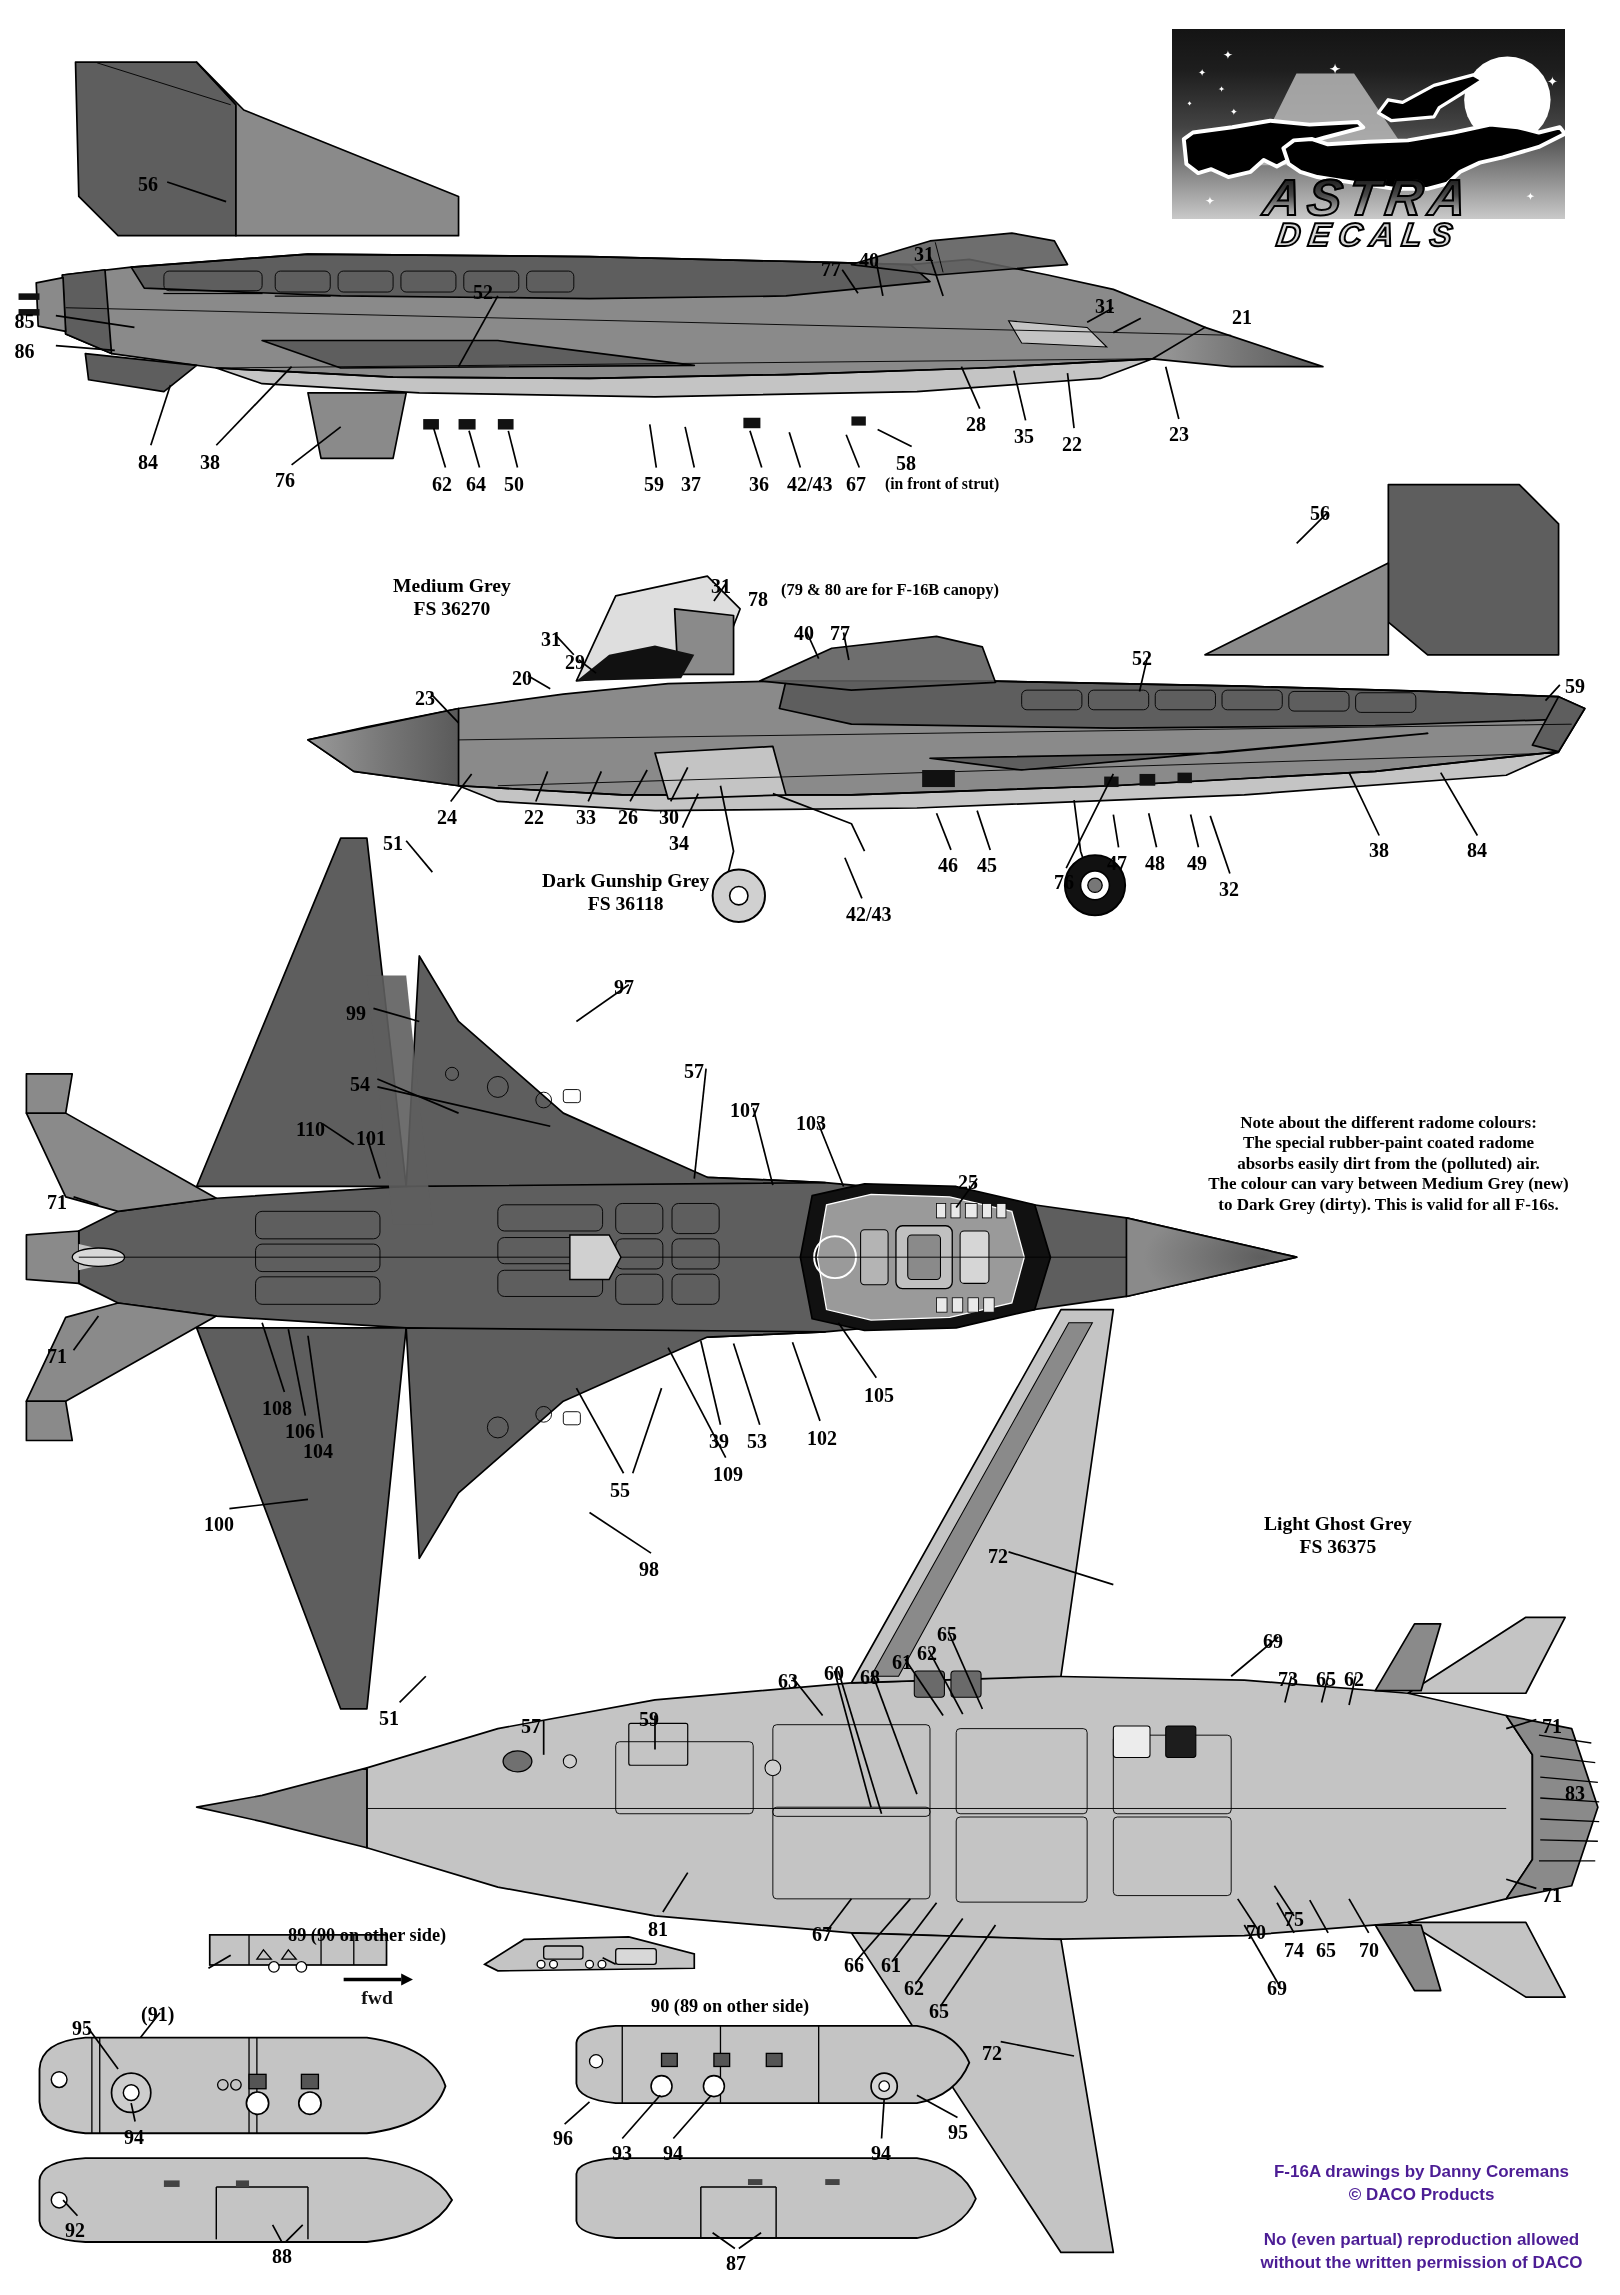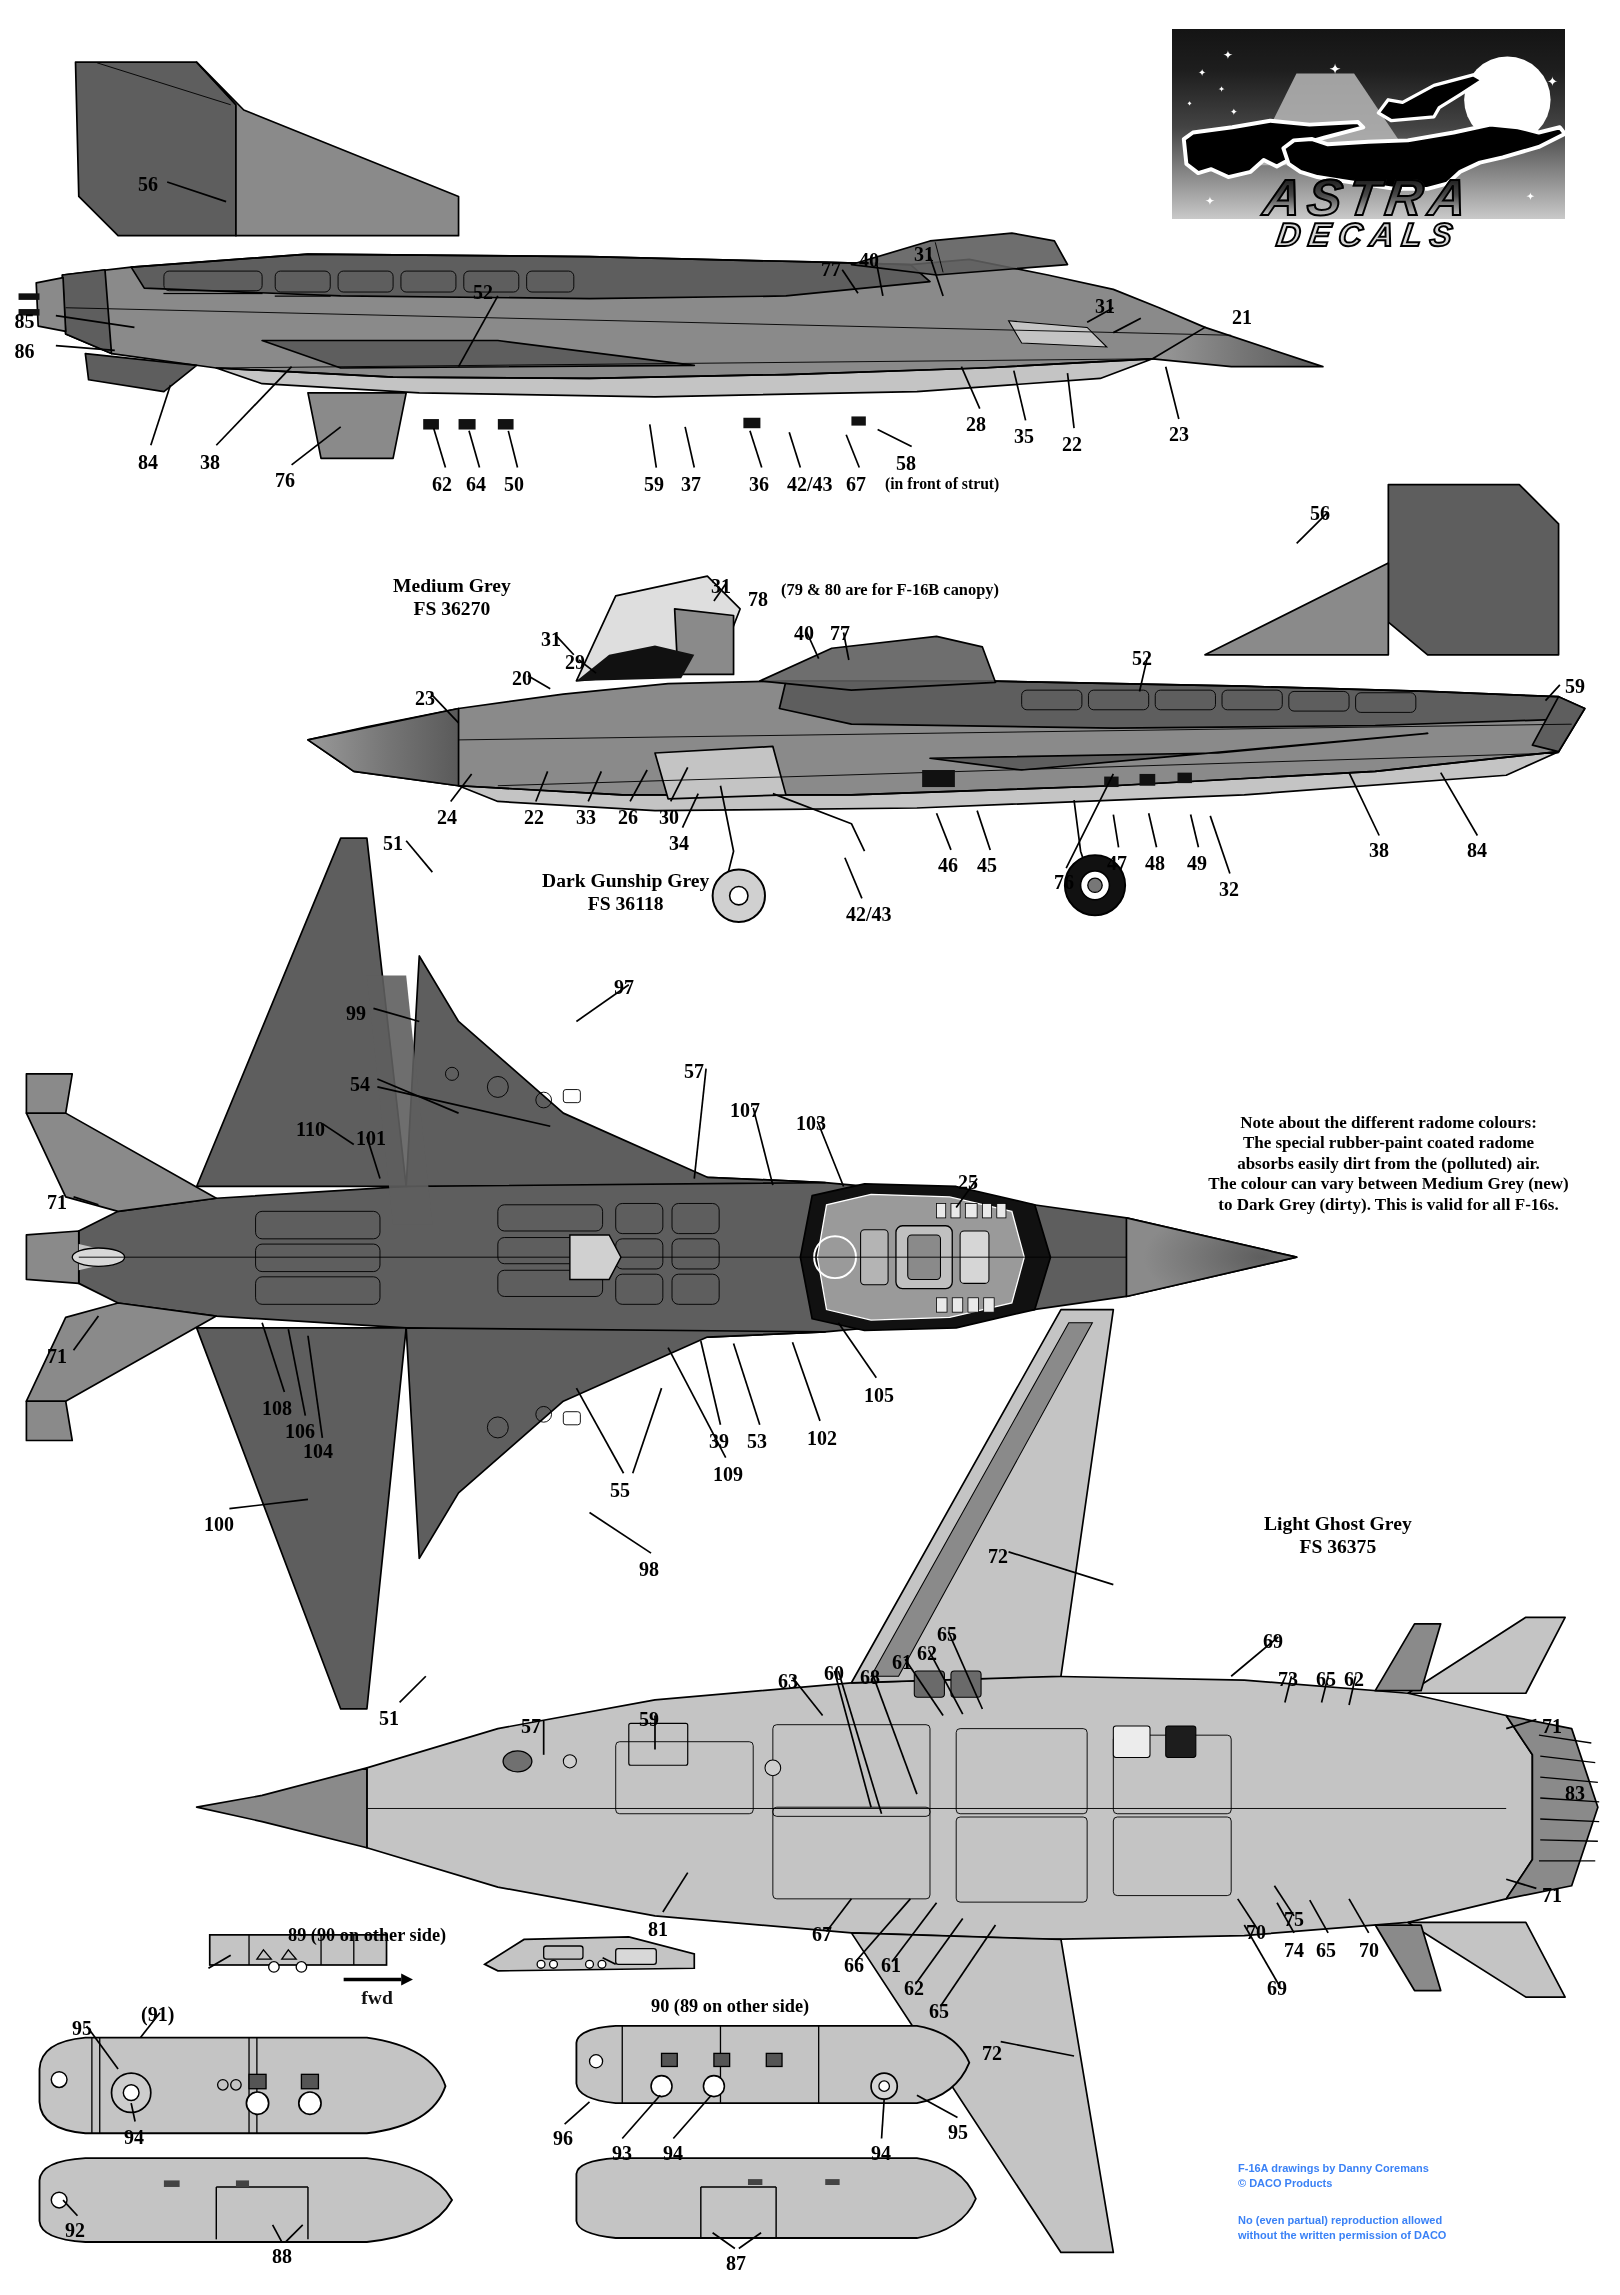--- a/index.html
+++ b/index.html
@@ -61,22 +61,22 @@
     position:absolute;font-family:"Liberation Serif", serif;font-weight:bold;
     font-size:19.6px;line-height:1.16;color:#000;text-align:center;white-space:nowrap;
   }
 
   
   #radome-note{
     position:absolute;left:1192px;top:1113px;width:393px;text-align:center;
     font-family:"Liberation Serif", serif;font-weight:bold;font-size:17px;line-height:1.2;color:#000;
   }
   #credits{
-    position:absolute;left:1238px;top:2161px;width:367px;text-align:left;
-    font-family:"Liberation Sans", sans-serif;font-weight:bold;font-size:11px;line-height:1.35;color:#3b82f6;
+    position:absolute;left:1238px;top:2161px;width:367px;text-align:center;
+    font-family:"Liberation Sans", sans-serif;font-weight:bold;font-size:17px;line-height:1.35;color:#4c1d95;
   }
   #credits .gap{height:22px;}
 
   
   :root{}
   .svgwrap{position:absolute;left:0;top:0;width:1621px;height:2295px;pointer-events:none;}
 </style>
 </head>
 <body>
 

